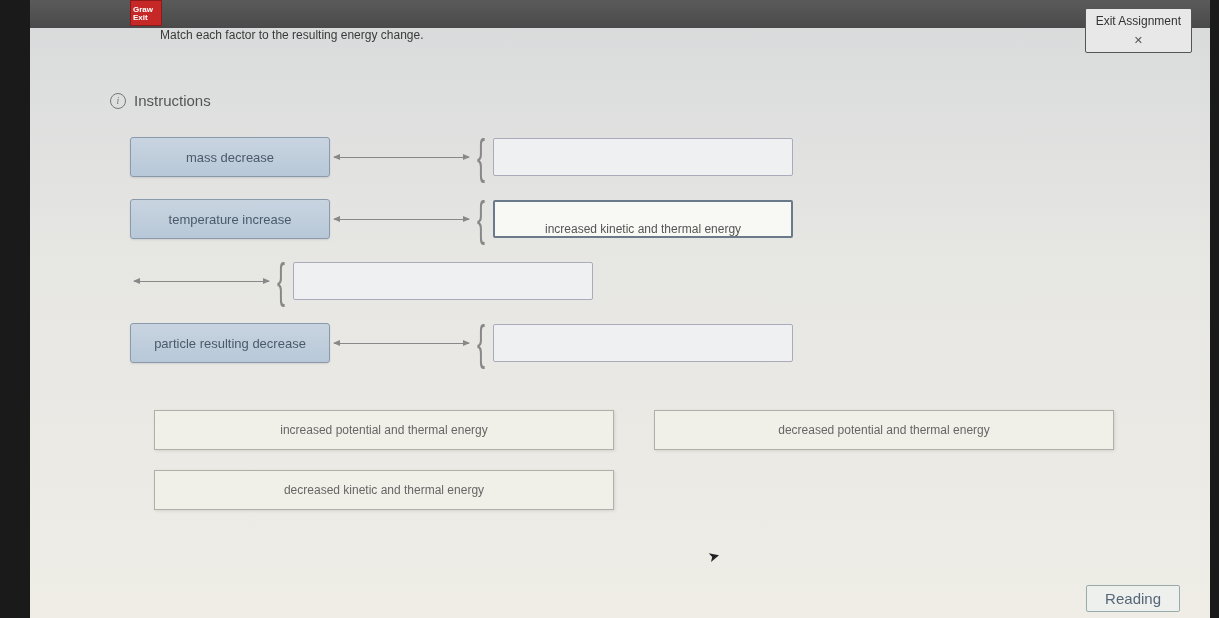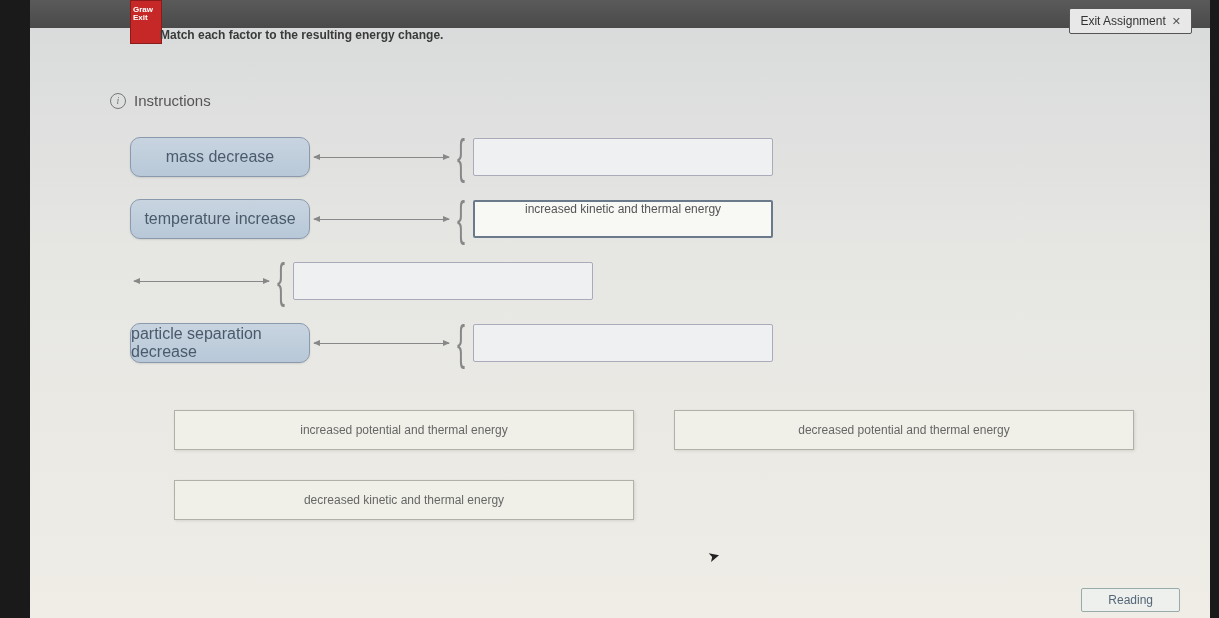--- a/index.html
+++ b/index.html
@@ -34,48 +34,48 @@
     left: 100px;
     top: 0;
     width: 32px;
     height: 26px;
     background: #c62828;
     border: 1px solid #8b1a1a;
     color: #fff;
     font-size: 8px;
     line-height: 8px;
     font-weight: bold;
-    padding: 21px 2px;
+    padding: 3px 2px;
     display: flex;
     flex-direction: column;
     justify-content: flex-end;
   }
   .exit-btn {
     position: absolute;
     right: 18px;
     top: 8px;
     border: 1px solid #555;
     background: #e8e8e8;
     color: #333;
     font-size: 12px;
     padding: 5px 10px;
     display: flex;
     align-items: center;
     gap: 6px;
     cursor: pointer;
     border-radius: 2px;
+    flex-direction: column;
   }
   .exit-btn .x { font-size: 11px; color: #555; }
   .prompt {
     position: absolute;
     top: 28px;
     left: 130px;
     font-size: 12px;
     color: #3a3a3a;
-    font-weight: bold;
   }
   .instructions-row {
     position: absolute;
     top: 92px;
     left: 80px;
     display: flex;
     align-items: center;
     gap: 8px;
     color: #555;
     font-size: 15px;
@@ -98,29 +98,29 @@
     left: 100px;
     width: 780px;
   }
   .match-row {
     display: flex;
     align-items: center;
     margin-bottom: 18px;
     height: 44px;
   }
   .factor-card {
-    width: 180px;
+    width: 200px;
     height: 40px;
     background: linear-gradient(180deg, #c8d4e0 0%, #b8c8d8 100%);
     border: 1px solid #8a9aac;
-    border-radius: 10px;
+    border-radius: 3px;
     display: flex;
     align-items: center;
     justify-content: center;
-    font-size: 16px;
+    font-size: 13px;
     color: #4a5a6a;
     cursor: move;
     box-shadow: 0 1px 2px rgba(0,0,0,0.1);
   }
   .connector {
     width: 135px;
     height: 1px;
     background: #888;
     position: relative;
     margin: 0 4px;
@@ -149,60 +149,60 @@
     margin-right: 4px;
     transform: scaleX(0.5);
   }
   .drop-target {
     width: 300px;
     height: 38px;
     border: 1px solid #aab;
     background: #eef0f2;
     border-radius: 2px;
     display: flex;
-    align-items: flex-start;
+    align-items: flex-end;
     justify-content: center;
     font-size: 12px;
     color: #555;
   }
   .drop-target.filled {
     border: 2px solid #6a7a8a;
     background: #f8f9f5;
   }
   .options-pool {
     position: absolute;
     top: 410px;
-    left: 144px;
+    left: 124px;
     width: 1000px;
     display: flex;
     flex-wrap: wrap;
-    gap: 30px 40px;
+    gap: 20px 40px;
   }
   .option-card {
     width: 460px;
     height: 40px;
     border: 1px solid #b0b0a8;
     background: #f0f0e8;
     display: flex;
     align-items: center;
     justify-content: center;
     font-size: 12px;
     color: #666;
     cursor: move;
     box-shadow: 1px 1px 3px rgba(0,0,0,0.1);
   }
   .reading-btn {
     position: absolute;
     right: 30px;
     bottom: 6px;
     border: 1px solid #9aa;
     background: #eef0ee;
-    font-size: 12px;
+    font-size: 15px;
     color: #567;
-    padding: 4px 26px;
+    padding: 4px 18px;
     border-radius: 2px;
     cursor: pointer;
   }
   .cursor-arrow {
     position: absolute;
     left: 678px;
     top: 548px;
     font-size: 14px;
     color: #222;
     transform: rotate(-15deg);
@@ -259,21 +259,21 @@
     <div class="match-row">
       <div class="connector"></div>
       <div class="brace">{</div>
       <div class="drop-target">
         <span></span>
       </div>
     </div>
 
     <div class="match-row">
       <div class="factor-card">
-        <span>particle separation decrease</span>
+        <span>particle resulting decrease</span>
       </div>
       <div class="connector"></div>
       <div class="brace">{</div>
       <div class="drop-target">
         <span></span>
       </div>
     </div>
 
   </div>
 

